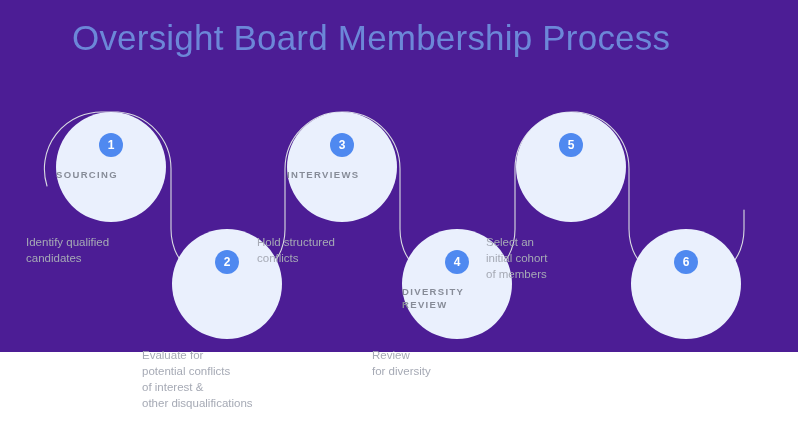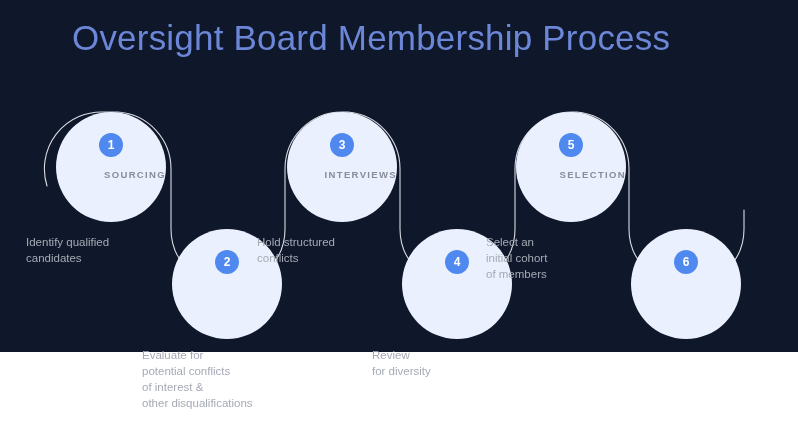--- a/index.html
+++ b/index.html
@@ -13,21 +13,21 @@
     background: #ffffff;
     font-family: "Liberation Sans", sans-serif;
     overflow: hidden;
     position: relative;
   }
 
   #infographic {
     position: relative;
     width: 798px;
     height: 352px;
-    background: #0f172a;
+    background: #4c1d95;
   }
 
   
   .title {
     position: absolute;
     left: 72px;
     top: 14px;
     font-size: 35px;
     font-weight: 300;
     letter-spacing: 0.2px;
@@ -90,21 +90,21 @@
     line-height: 1;
     flex: none;
   }
 
   .step-label {
     margin-top: 11px;
     font-size: 9.5px;
     font-weight: 700;
     letter-spacing: 1.35px;
     color: #878c98;
-    text-align: right;
+    text-align: left;
     line-height: 13px;
     text-transform: uppercase;
     white-space: pre-line;
     width: 110px;
   }
 
   .step-desc {
     margin-top: 12px;
     font-size: 11.5px;
     font-weight: 400;
@@ -181,29 +181,30 @@
         <div class="badge">3</div>
         <div class="step-label">INTERVIEWS</div>
       </div>
       <div class="step-desc">Hold structured
 conflicts</div>
     </div>
 
     <div class="step lower" style="left:457px; top:229px;">
       <div class="bubble">
         <div class="badge">4</div>
+        <div class="step-label">DIVERSITY
+REVIEW</div>
       </div>
       <div class="step-desc">Review
 for diversity</div>
     </div>
 
     <div class="step upper" style="left:571px; top:112px;">
       <div class="bubble">
         <div class="badge">5</div>
-        <div class="step-label">SELECTION</div>
       </div>
       <div class="step-desc">Select an
 initial cohort
 of members</div>
     </div>
 
     <div class="step lower" style="left:686px; top:229px;">
       <div class="bubble">
         <div class="badge">6</div>
       </div>

